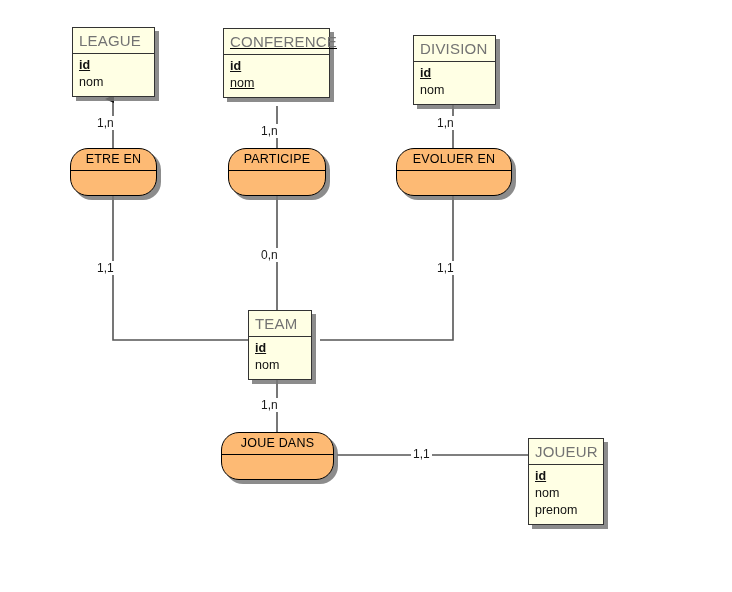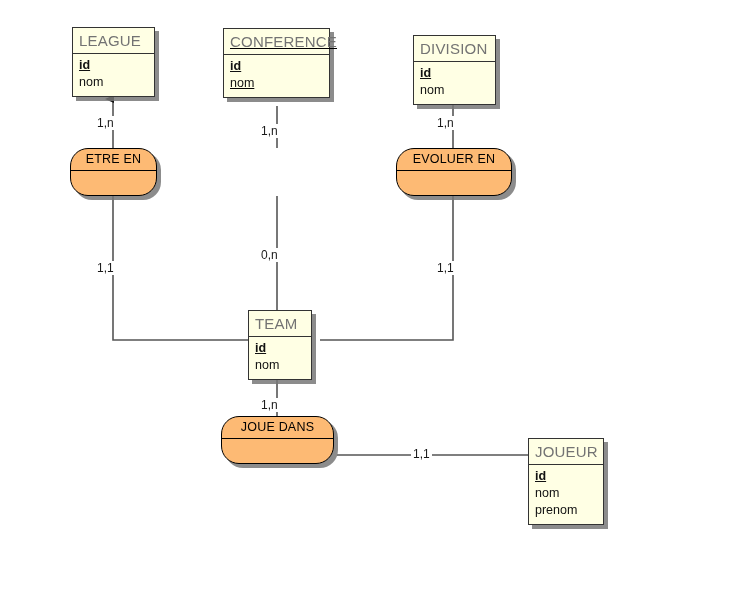--- a/index.html
+++ b/index.html
@@ -168,27 +168,31 @@
       <div class="attr">nom</div>
       <div class="attr">prenom</div>
     </div>
   </div>
 
   <div class="relation" id="rel-etre-en" style="left:70px; top:148px; width:87px; height:48px;">
     <div class="relation-label">ETRE EN</div>
     <div class="relation-body"></div>
   </div>
 
+  <div class="relation" id="rel-participe" style="left:228px; top:148px; width:98px; height:48px;">
+    <div class="relation-label">PARTICIPE</div>
+    <div class="relation-body"></div>
+  </div>
 
   <div class="relation" id="rel-evoluer-en" style="left:396px; top:148px; width:116px; height:48px;">
     <div class="relation-label">EVOLUER EN</div>
     <div class="relation-body"></div>
   </div>
 
-  <div class="relation" id="rel-joue-dans" style="left:221px; top:416px; width:113px; height:48px;">
+  <div class="relation" id="rel-joue-dans" style="left:221px; top:432px; width:113px; height:48px;">
     <div class="relation-label">JOUE DANS</div>
     <div class="relation-body"></div>
   </div>
 
   <div class="cardinality" style="left:95px; top:116px;">1,n</div>
 
   <div class="cardinality" style="left:259px; top:124px;">1,n</div>
 
   <div class="cardinality" style="left:435px; top:116px;">1,n</div>
 

